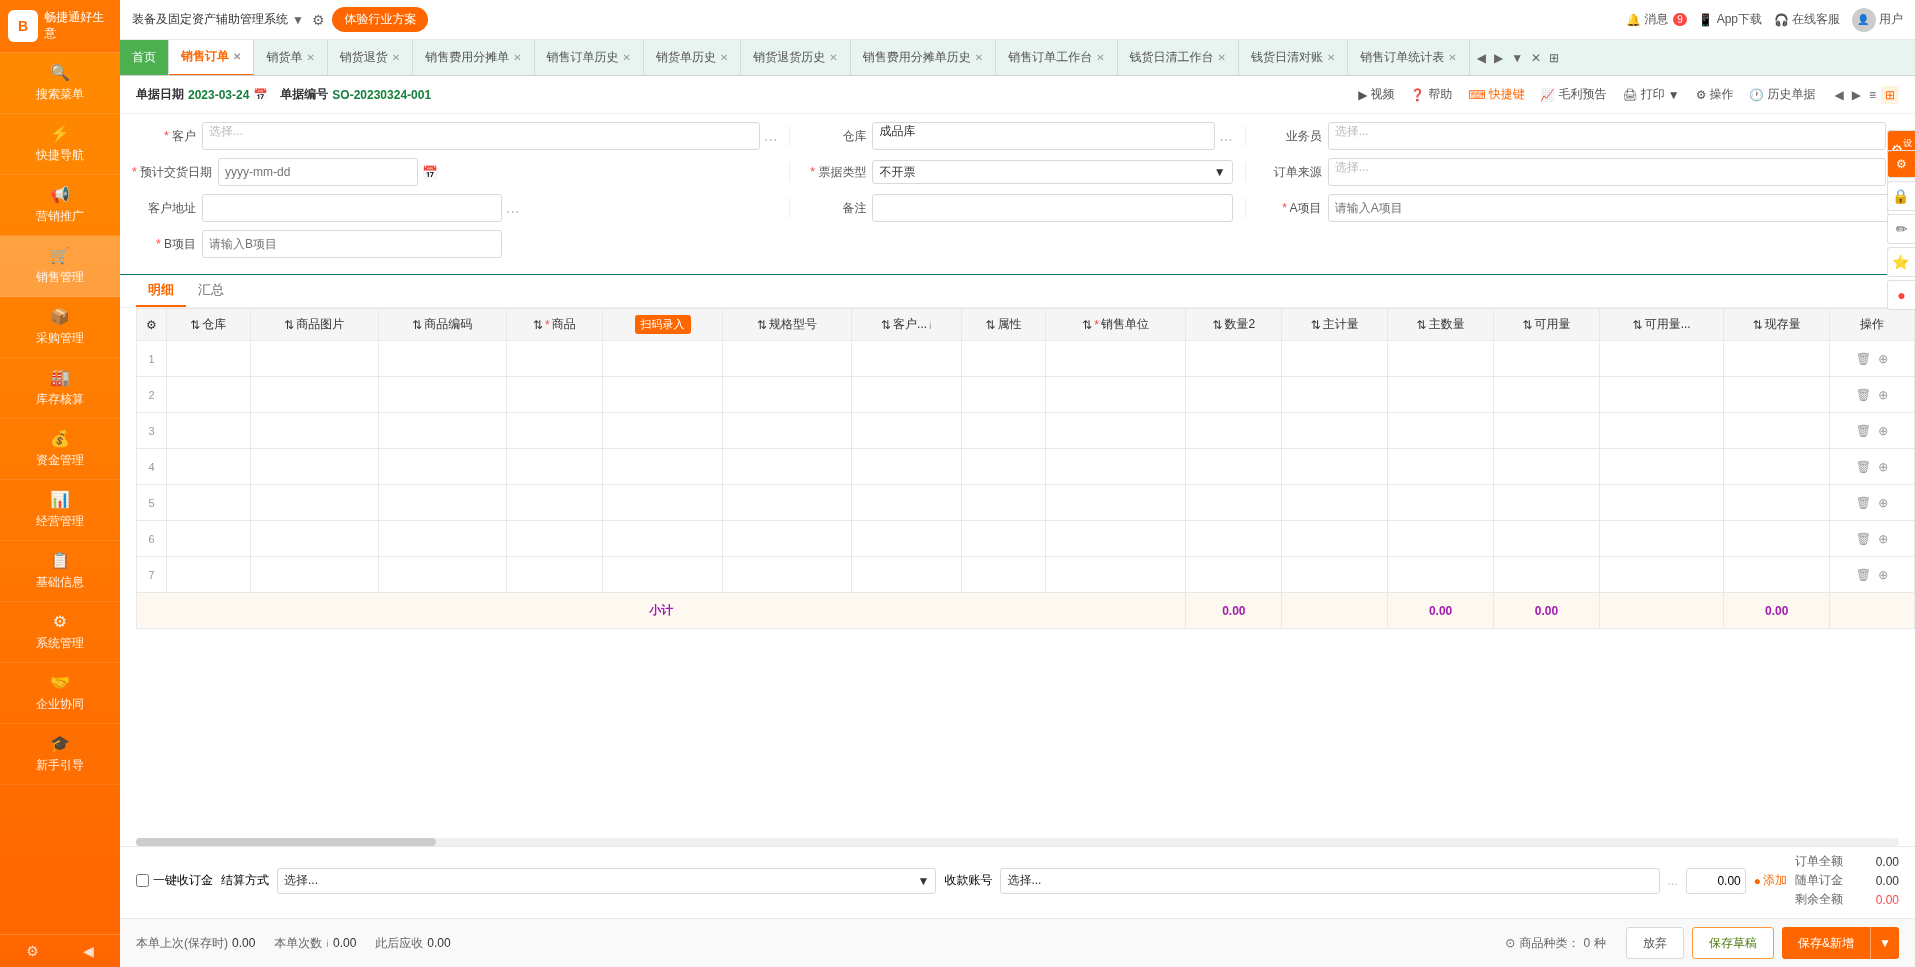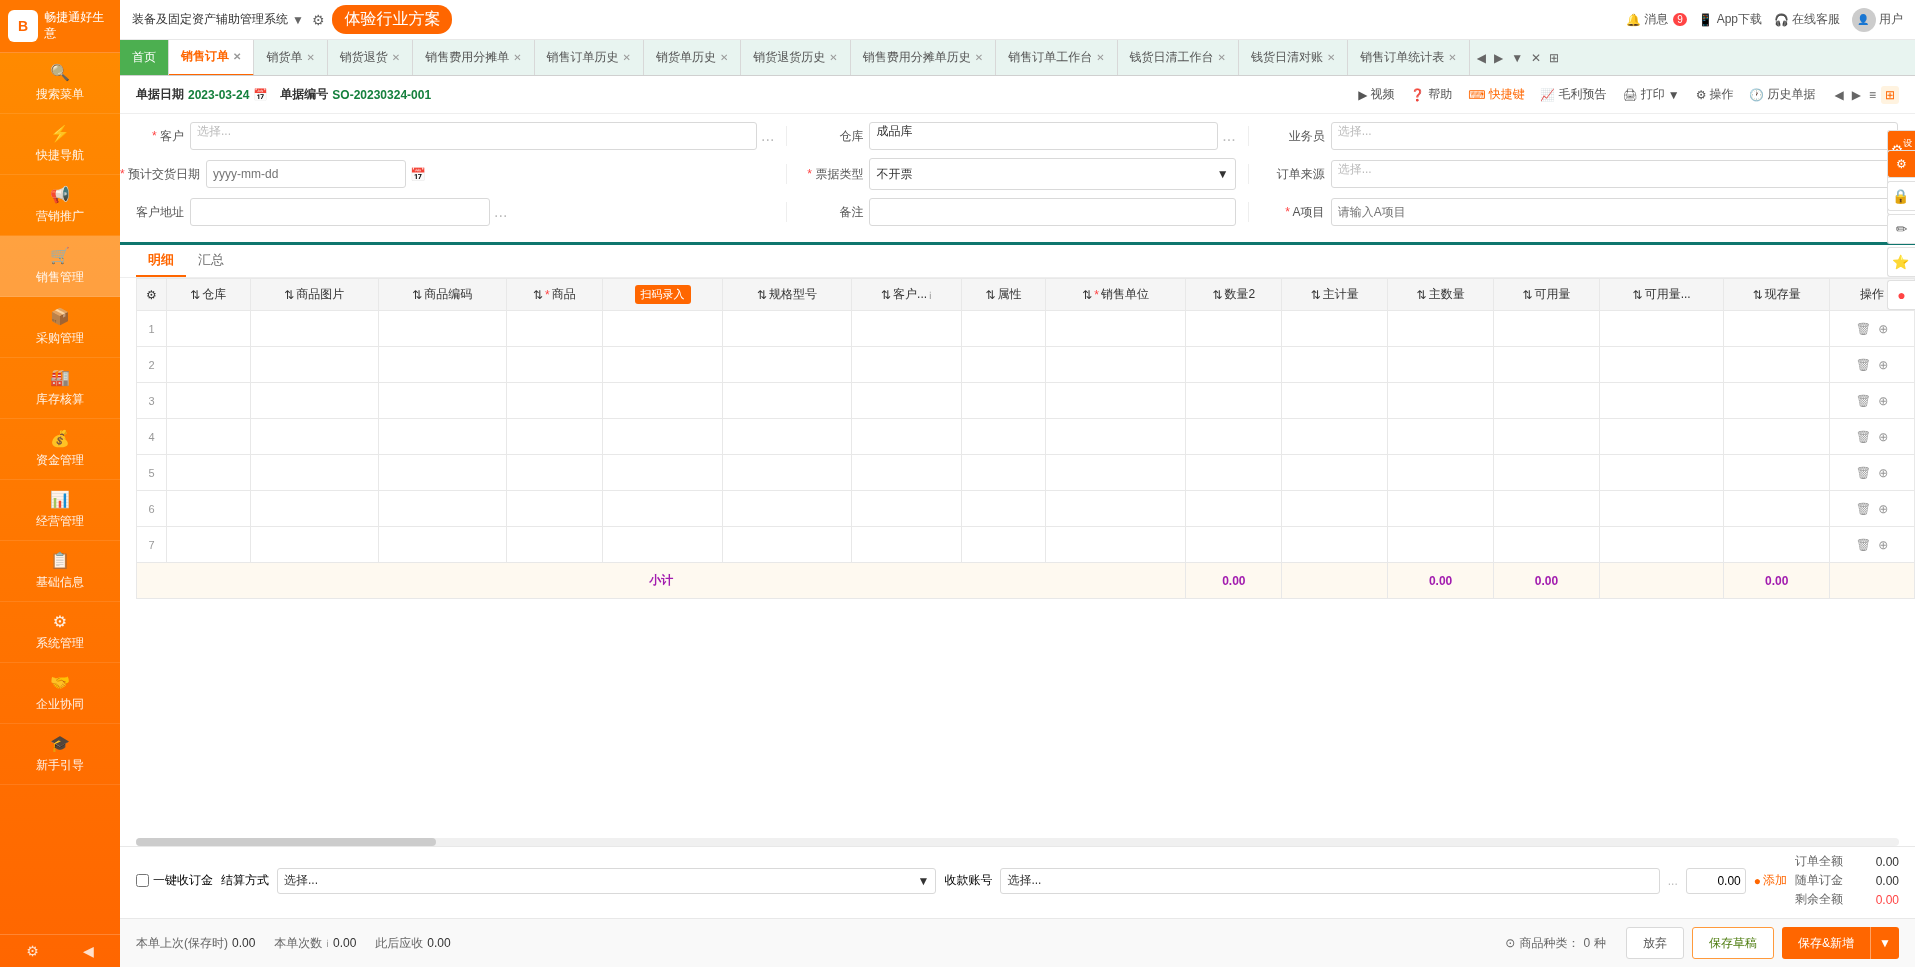--- a/index.html
+++ b/index.html
@@ -70,21 +70,21 @@
     }
     .topbar-dropdown { color: #666; cursor: pointer; }
     .topbar-gear { font-size: 14px; color: #666; cursor: pointer; }
     .topbar-solution-btn {
       background: #ff6600;
       color: #fff;
       border: none;
       border-radius: 14px;
       padding: 4px 12px;
       cursor: pointer;
-      font-size: 16px;
+      font-size: 12px;
     }
     .topbar-right {
       margin-left: auto;
       display: flex;
       align-items: center;
       gap: 12px;
       color: #555;
     }
     .topbar-right-item { display: flex; align-items: center; gap: 3px; cursor: pointer; font-size: 12px; }
     .notification-badge {
@@ -138,23 +138,23 @@
     }
     .form-header-left { display: flex; align-items: center; gap: 12px; }
     .form-field-inline { display: flex; align-items: center; gap: 4px; font-size: 12px; color: #333; font-weight: bold; }
     .form-field-inline .value { color: #15803d; }
     .form-header-actions { display: flex; align-items: center; gap: 8px; }
     .action-btn { display: flex; align-items: center; gap: 3px; cursor: pointer; color: #555; font-size: 12px; padding: 2px 4px; }
     .action-btn.orange { color: #ff6600; }
 
     
     .form-fields {
-      padding: 8px 0;
+      padding: 8px 12px;
       background: #fff;
-      border-bottom: 3px solid #0f766e;
+      border-bottom: 1px solid #0f766e;
     }
     .form-row { display: flex; align-items: center; margin-bottom: 8px; gap: 0; }
     .form-col { display: flex; align-items: center; flex: 1; min-width: 0; }
     .field-label {
       font-size: 12px; color: #555;
       white-space: nowrap;
       min-width: 70px;
       text-align: right;
       padding-right: 6px;
     }
@@ -166,21 +166,21 @@
       border-radius: 3px;
       padding: 0 6px;
       font-size: 12px;
       color: #333;
       background: #fff;
       min-width: 0;
     }
     .field-input.placeholder { color: #bbb; }
     .field-input-dots { color: #bbb; font-size: 16px; cursor: pointer; margin-left: 4px; }
     .field-select {
-      flex: 1; height: 32px;
+      flex: 1; height: 24px;
       border: 1px solid #d9d9d9;
       border-radius: 3px;
       padding: 0 6px;
       font-size: 12px;
       color: #333;
       background: #fff;
       display: flex; align-items: center; justify-content: space-between;
       cursor: pointer; min-width: 0;
     }
     .field-date-icon { color: #999; cursor: pointer; margin-left: 4px; font-size: 13px; }
@@ -634,20 +634,26 @@
         </div>
         <div class="divider-v"></div>
         <div class="form-col" style="flex:1;">
           <span class="field-label">备注</span>
           <input class="field-input" type="text" style="flex: 1 1 0%;">
         </div>
         <div class="divider-v"></div>
         <div class="form-col" style="flex:1.5;">
           <span class="field-label required">A项目</span>
           <input class="field-input" type="text" placeholder="请输入A项目" style="">
+        </div>
+      </div>
+      <div class="form-row">
+        <div class="form-col">
+          <span class="field-label required">B项目</span>
+          <input class="field-input" type="text" style="max-width: 300px;" placeholder="请输入B项目">
         </div>
       </div>
     </div>
 
     <div class="detail-tabs">
 
     <div class="detail-tab active">明细</div>
         <div class="detail-tab">汇总</div>
       </div>
 

